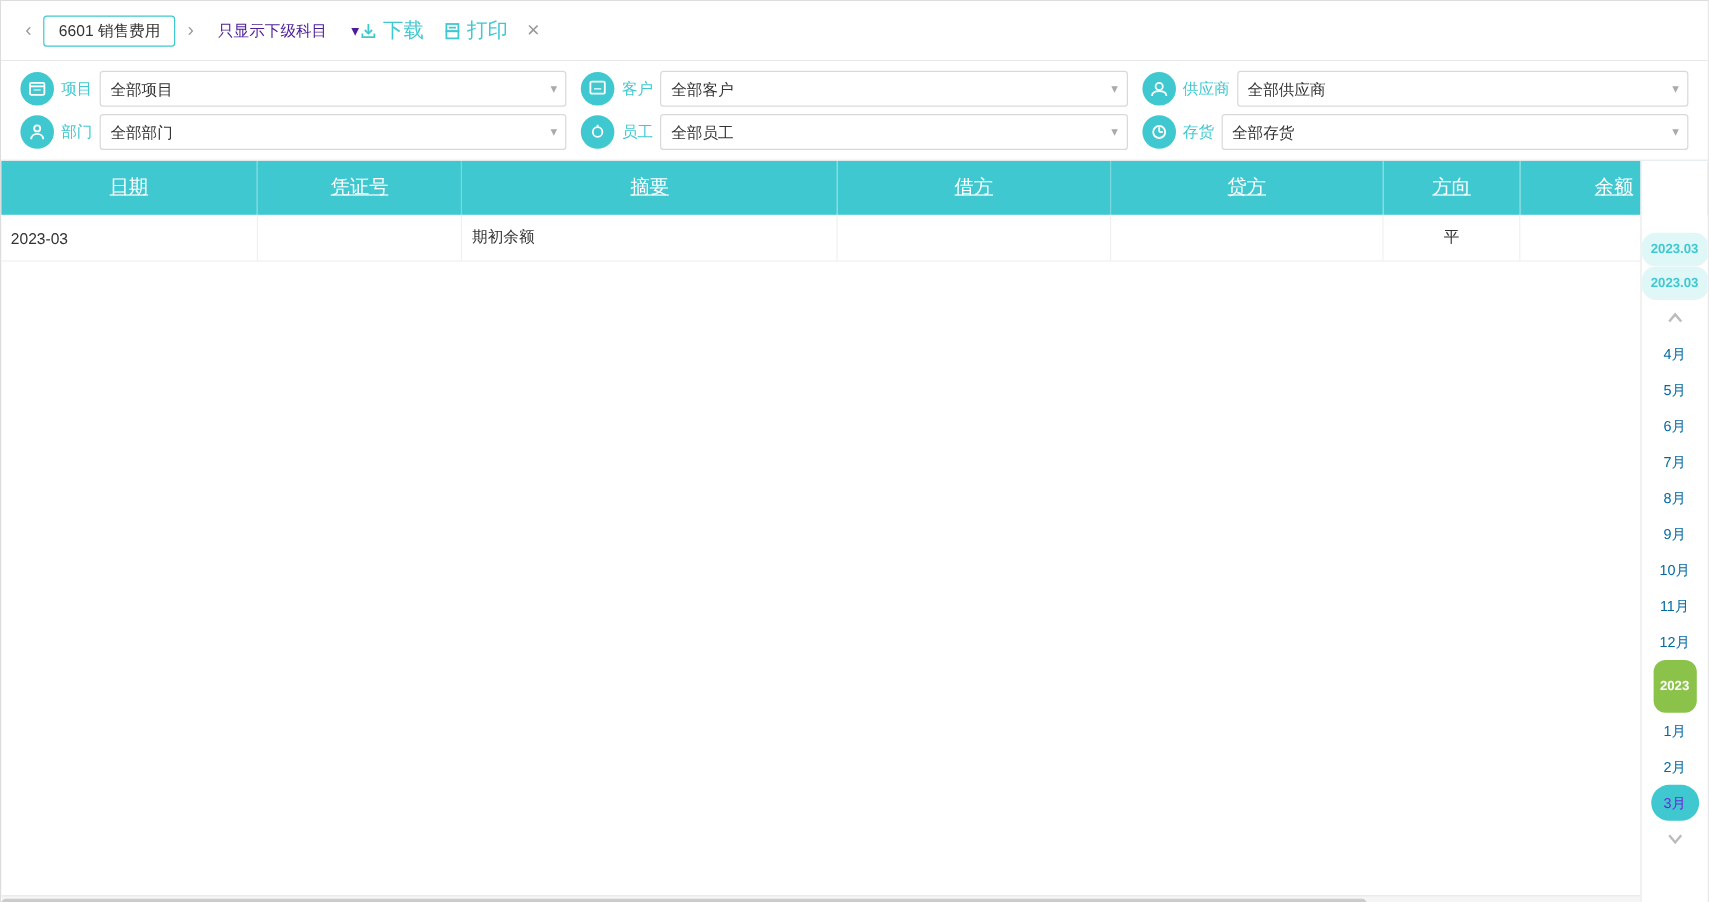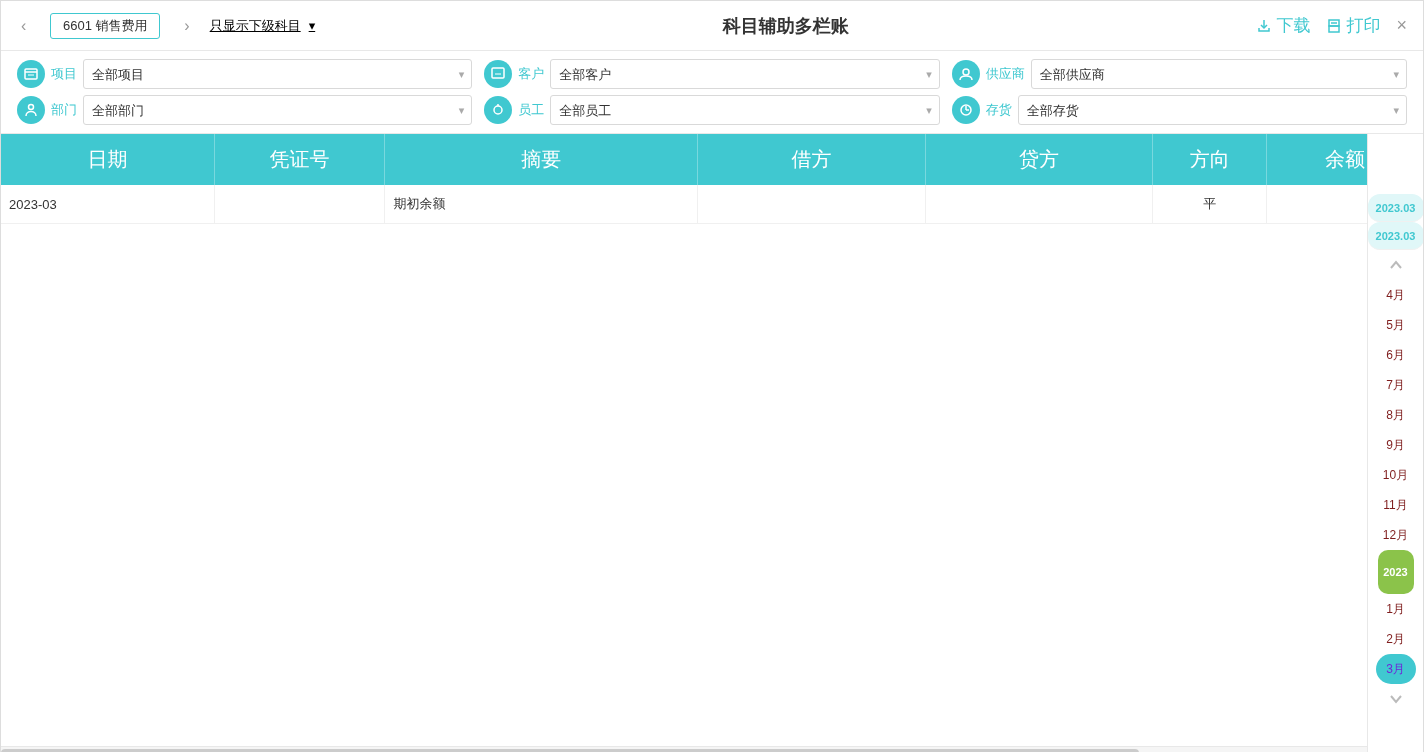--- a/index.html
+++ b/index.html
@@ -35,34 +35,33 @@
       font-size: 16px;
       padding: 0 4px;
     }
     .account-code {
       background: #fff;
       border: 1px solid #40c8d0;
       border-radius: 3px;
       padding: 3px 8px;
       color: #333;
       font-size: 13px;
-      margin: 0 20px;
+      margin: 0 6px;
       min-width: 110px;
       text-align: center;
     }
     .show-sub {
-      color: #000000;
+      color: #4c1d95;
       border: none;
       background: none;
       cursor: pointer;
       font-size: 13px;
       display: flex;
       align-items: center;
-      gap: 8px;
-      text-decoration: underline;
+      gap: 20px;
       margin-left: 16px;
     }
     .page-title {
       flex: 1;
       text-align: center;
       font-size: 18px;
       font-weight: bold;
       color: #333;
     }
     .toolbar-right {
@@ -167,23 +166,24 @@
       border-collapse: collapse;
       table-layout: fixed;
     }
     thead tr {
       background: #40c8d0;
       color: #fff;
     }
     thead th {
       padding: 12px 8px;
       font-weight: normal;
-      font-size: 20px;
+      font-size: 16px;
       border-right: 1px solid rgba(255,255,255,0.3);
       text-align: center;
+      text-decoration: underline;
     }
     thead th:last-child { border-right: none; }
     tbody tr td {
       padding: 10px 8px;
       border-bottom: 1px solid #f0f0f0;
       border-right: 1px solid #f0f0f0;
       color: #333;
       font-size: 13px;
     }
     tbody tr td:last-child { border-right: none; }
@@ -231,21 +231,21 @@
       font-size: 18px;
     }
     .sidebar-month-item {
       width: 40px;
       height: 30px;
       display: flex;
       align-items: center;
       justify-content: center;
       cursor: pointer;
       font-size: 12px;
-      color: #7f1d1d;
+      color: #0369a1;
     }
     .sidebar-month-item.active {
       background: #40c8d0;
       color: #6d28d9;
       border-radius: 15px;
     }
     .sidebar-month-item.year-badge {
       background: #8bc34a;
       color: #fff;
       border-radius: 10px;
@@ -280,21 +280,20 @@
 <div class="window">
 
   <div class="top-bar">
     <button class="nav-btn">‹</button>
     <div class="account-code">6601  销售费用</div>
     <button class="nav-btn">›</button>
     <button class="show-sub">
       <span>只显示下级科目</span>
       <span>▾</span>
     </button>
-    <div class="page-title">科目辅助多栏账</div>
     <div class="toolbar-right">
       <button class="toolbar-btn">
         <svg viewBox="0 0 16 16" fill="none" stroke="#40c8d0" stroke-width="1.5">
           <polyline points="3,10 3,13 13,13 13,10"></polyline>
           <line x1="8" y1="2" x2="8" y2="10"></line>
           <polyline points="5,7 8,10 11,7"></polyline>
         </svg>
         <span>下载</span>
       </button>
       <button class="toolbar-btn">

